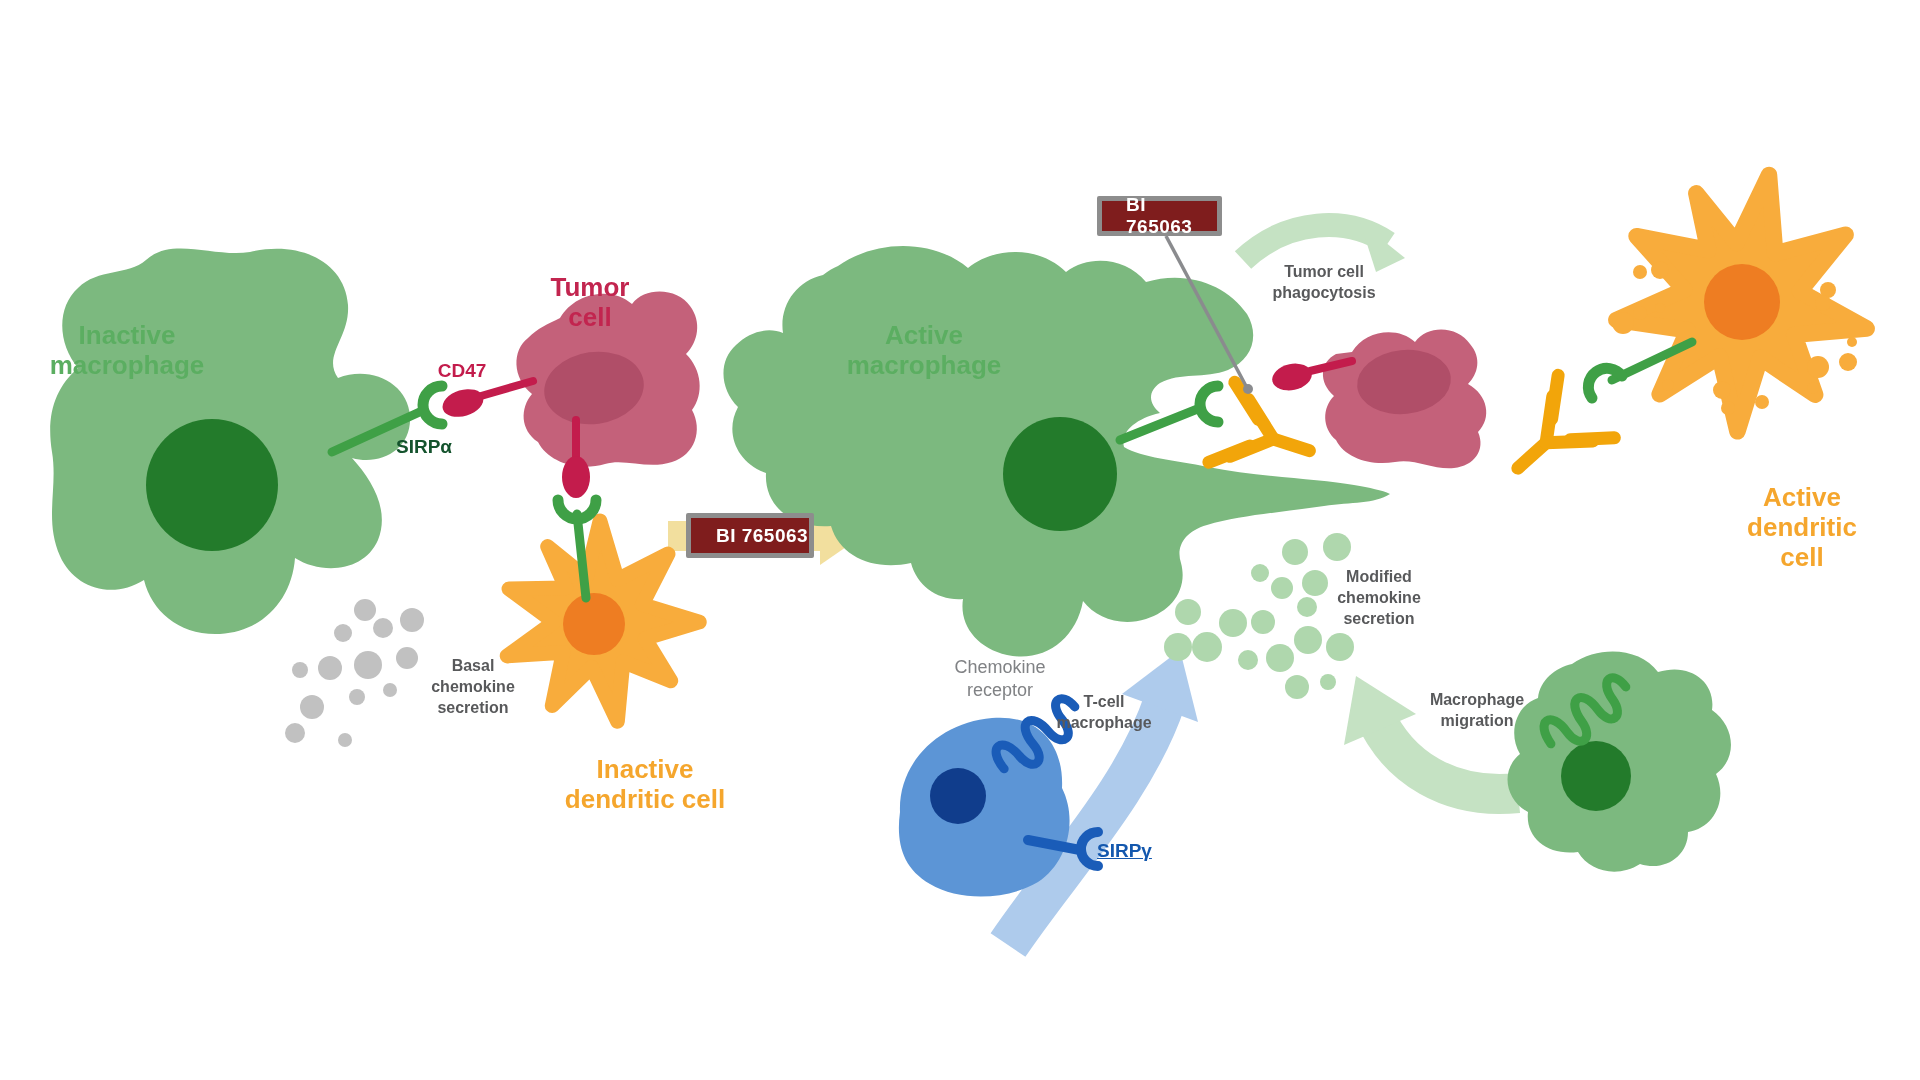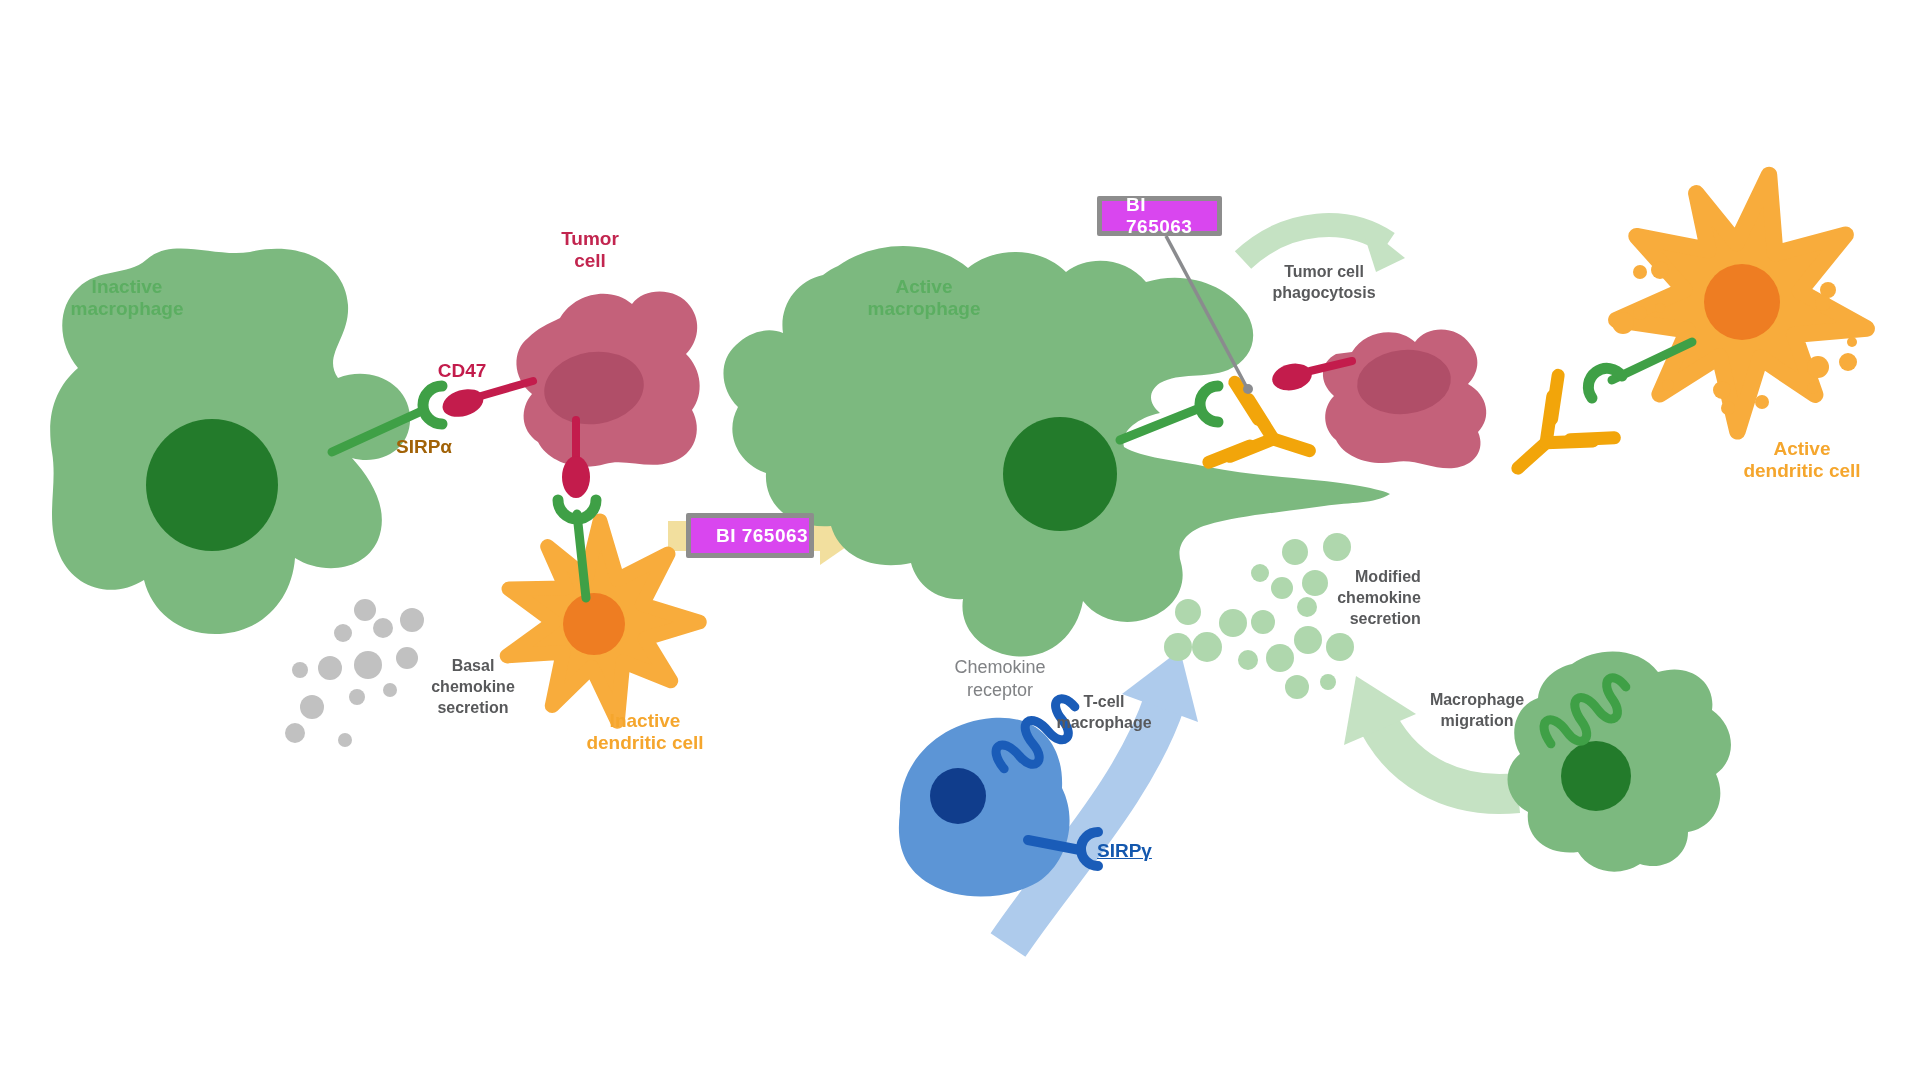--- a/index.html
+++ b/index.html
@@ -1,31 +1,31 @@
 <!DOCTYPE html>
 <html><head>
 <meta charset="utf-8">
 <style>
   html,body{margin:0;padding:0;background:#ffffff;}
   #stage{position:relative;width:1920px;height:1080px;background:#ffffff;overflow:hidden;
          font-family:"Liberation Sans",sans-serif;}
   #art{position:absolute;left:0;top:0;}
   .lbl{position:absolute;white-space:pre-line;text-align:center;transform:translateX(-50%);
        font-weight:bold;line-height:1.32;}
-  .cell-lbl{font-size:19px;line-height:1.16;}
+  .cell-lbl{font-size:26px;line-height:1.16;margin-top:44px;}
   .green-lbl{color:#5BAE61;}
   .tumor-lbl{color:#C2254F;}
   .orange-lbl{color:#F5A62D;}
   .ann{font-size:16px;color:#58595B;}
   .recep-lbl{font-size:19px;}
   .cd47-c{color:#C31C4C;text-align:center;}
-  .sirpa-c{color:#a16207;}
+  .sirpa-c{color:#14532d;}
   .sirpg-c{color:#1458AE;transform:none;text-align:left;text-decoration:underline;}
   .light-lbl{font-size:18px;font-weight:normal;color:#808285;line-height:1.28;}
-  .badge{position:absolute;box-sizing:border-box;background:#d946ef;border:5px solid #8D8D8D;
+  .badge{position:absolute;box-sizing:border-box;background:#7f1d1d;border:5px solid #8D8D8D;
          border-radius:2px;color:#ffffff;font-weight:bold;font-size:19px;letter-spacing:.5px;
          display:flex;align-items:center;justify-content:center;padding-left:24px;}
   .badge-left{left:686px;top:513px;width:128px;height:45px;}
   .badge-top{left:1097px;top:196px;width:125px;height:40px;}
 </style>
 </head>
 <body>
 
 <div id="stage">
 
@@ -220,21 +220,21 @@
 secretion</div>
 <div class="lbl cell-lbl orange-lbl" style="left:645px;top:710px;">Inactive
 dendritic cell</div>
 
 <div class="lbl cell-lbl green-lbl" style="left:924px;top:276px;">Active
 macrophage</div>
 <div class="lbl ann" style="left:1324px;top:261px;">Tumor cell
 phagocytosis</div>
 <div class="lbl cell-lbl orange-lbl" style="left:1802px;top:438px;">Active
 dendritic cell</div>
-<div class="lbl ann" style="left:1379px;top:566px;text-align:right;">Modified
+<div class="lbl ann" style="left:1379px;top:566px;">Modified
 chemokine
 secretion</div>
 <div class="lbl light-lbl" style="left:1000px;top:656px;">Chemokine
 receptor</div>
 <div class="lbl ann" style="left:1104px;top:691px;">T-cell
 macrophage</div>
 <div class="lbl recep-lbl sirpg-c" style="left:1097px;top:838px;">SIRPγ</div>
 <div class="lbl ann" style="left:1477px;top:689px;">Macrophage
 migration</div>
 

